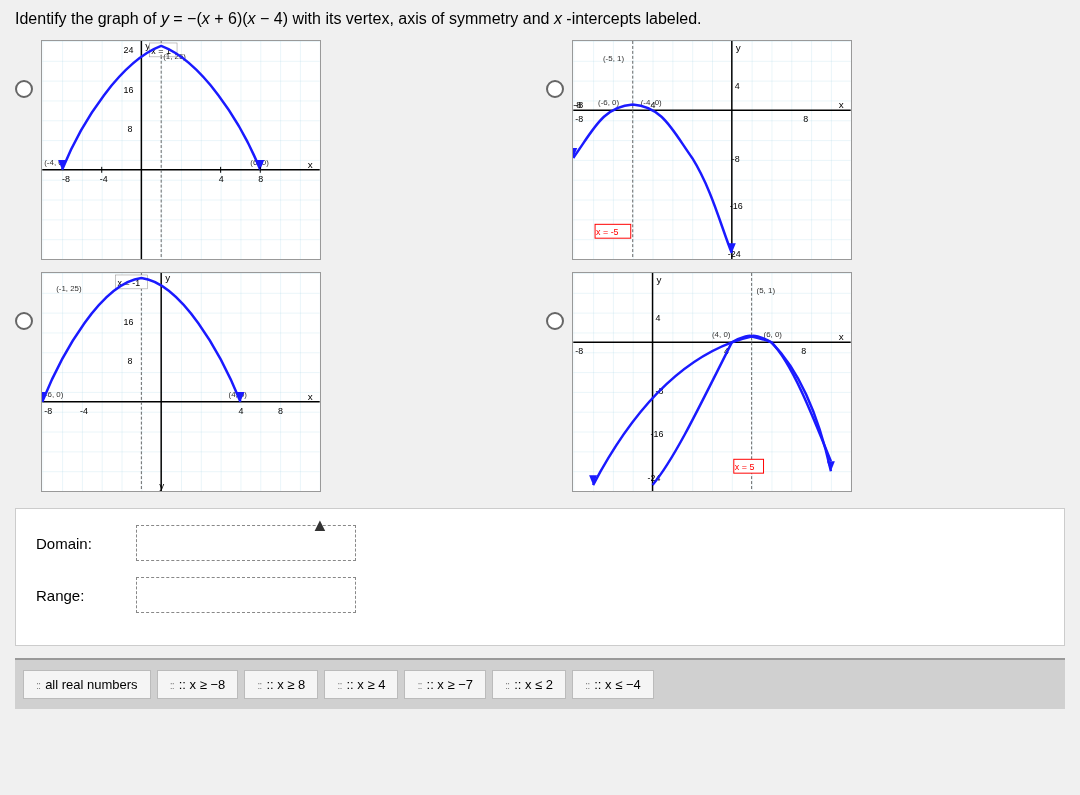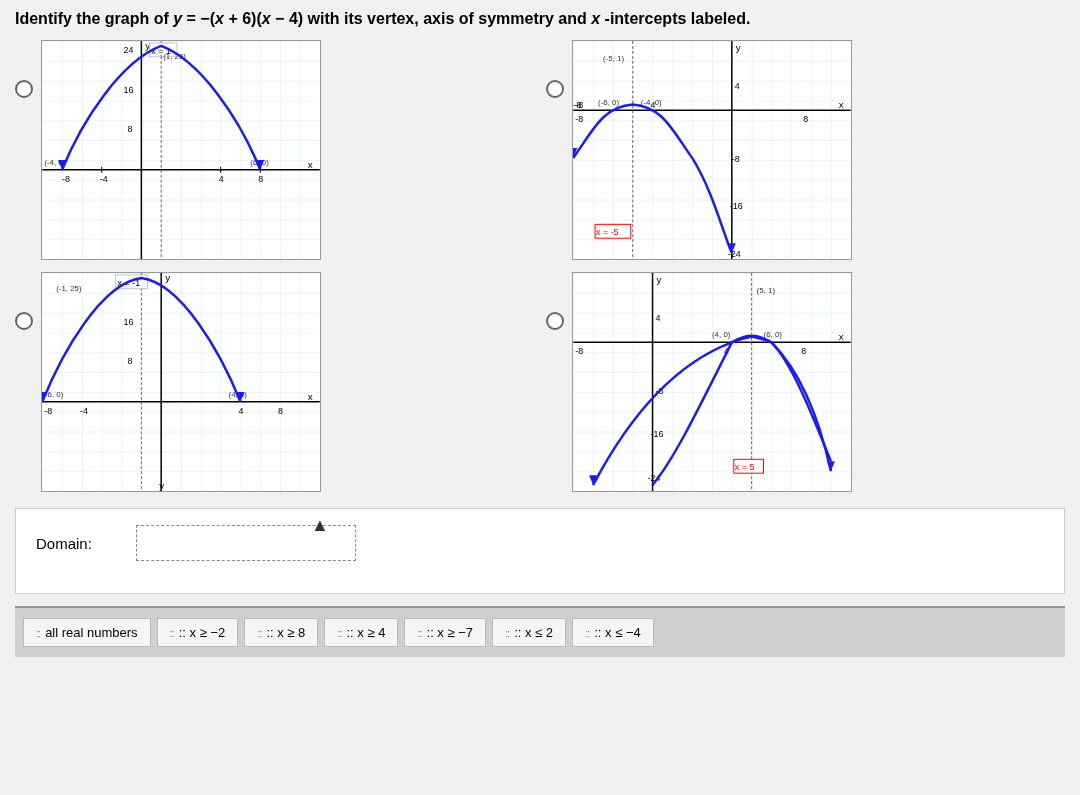--- a/index.html
+++ b/index.html
@@ -12,21 +12,21 @@
       overflow: hidden;
     }
     .main-container {
       background: #f0f0f0;
       width: 1080px;
       min-height: 795px;
       padding: 10px 15px;
     }
     .question-title {
       font-size: 16px;
-      font-weight: bold;
+      font-weight: normal;
       margin-bottom: 12px;
       color: #000;
     }
     .graphs-section {
       display: grid;
       grid-template-columns: 1fr 1fr;
       gap: 12px;
       margin-bottom: 16px;
     }
     .graph-option {
@@ -323,30 +323,34 @@
 
   <div class="domain-range-section">
 
     <div style="position:relative; height:0;">
       <span style="position:absolute; top:-10px; left:275px; font-size:18px; color:#333;">▲</span>
     </div>
     <div class="field-row">
       <span class="field-label">Domain:</span>
       <input class="field-input" type="text" value="" style="">
     </div>
+    <div class="field-row">
+      <span class="field-label">Range:</span>
+      <input class="field-input" type="text" value="" style="">
+    </div>
   </div>
 
   <div class="answer-choices">
     <div class="answer-chip">
       <span class="drag-dots">::</span>
       <span>all real numbers</span>
     </div>
     <div class="answer-chip">
       <span class="drag-dots">::</span>
-      <span>:: x ≥ −2</span>
+      <span>:: x ≥ −8</span>
     </div>
     <div class="answer-chip">
       <span class="drag-dots">::</span>
       <span>:: x ≥ 8</span>
     </div>
     <div class="answer-chip">
       <span class="drag-dots">::</span>
       <span>:: x ≥ 4</span>
     </div>
     <div class="answer-chip">

